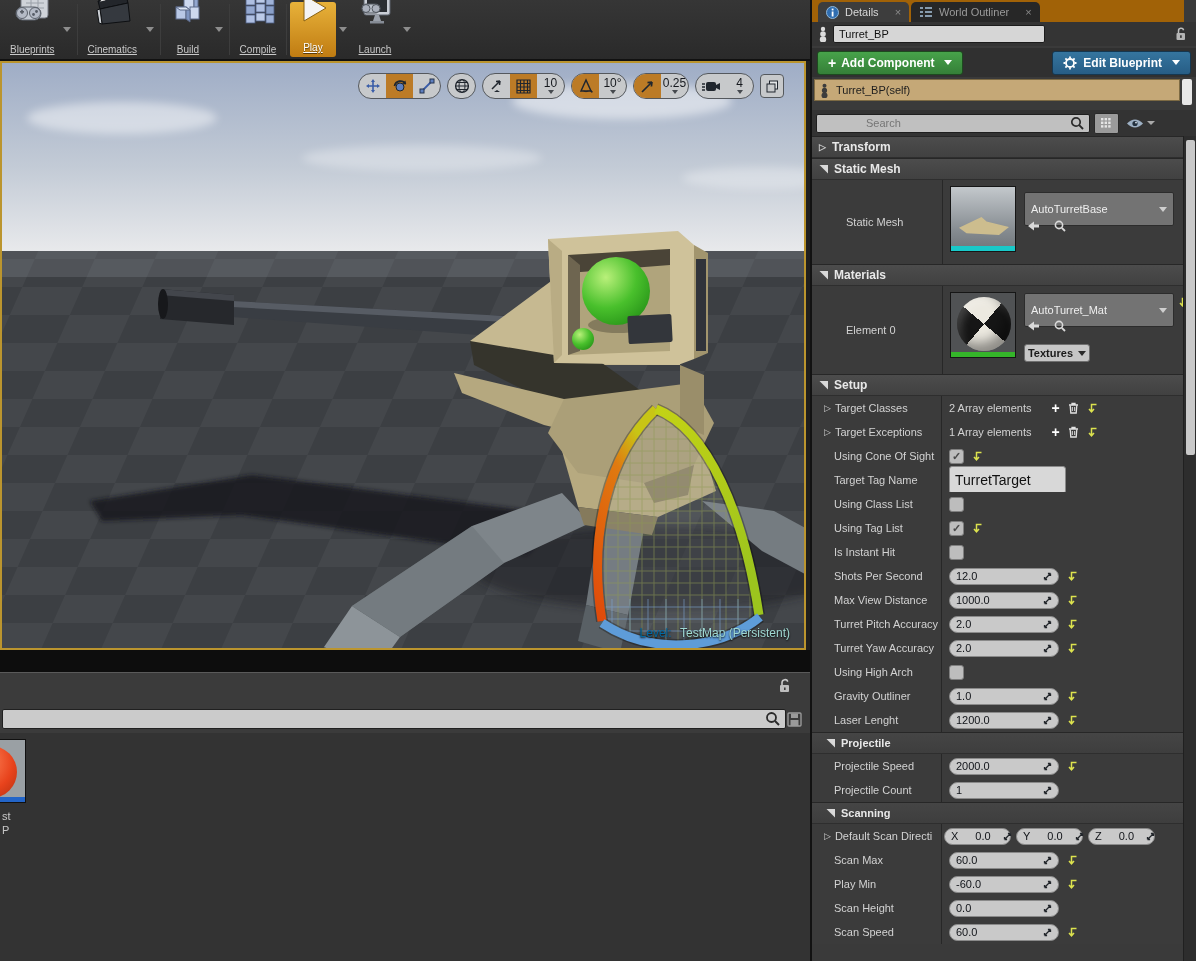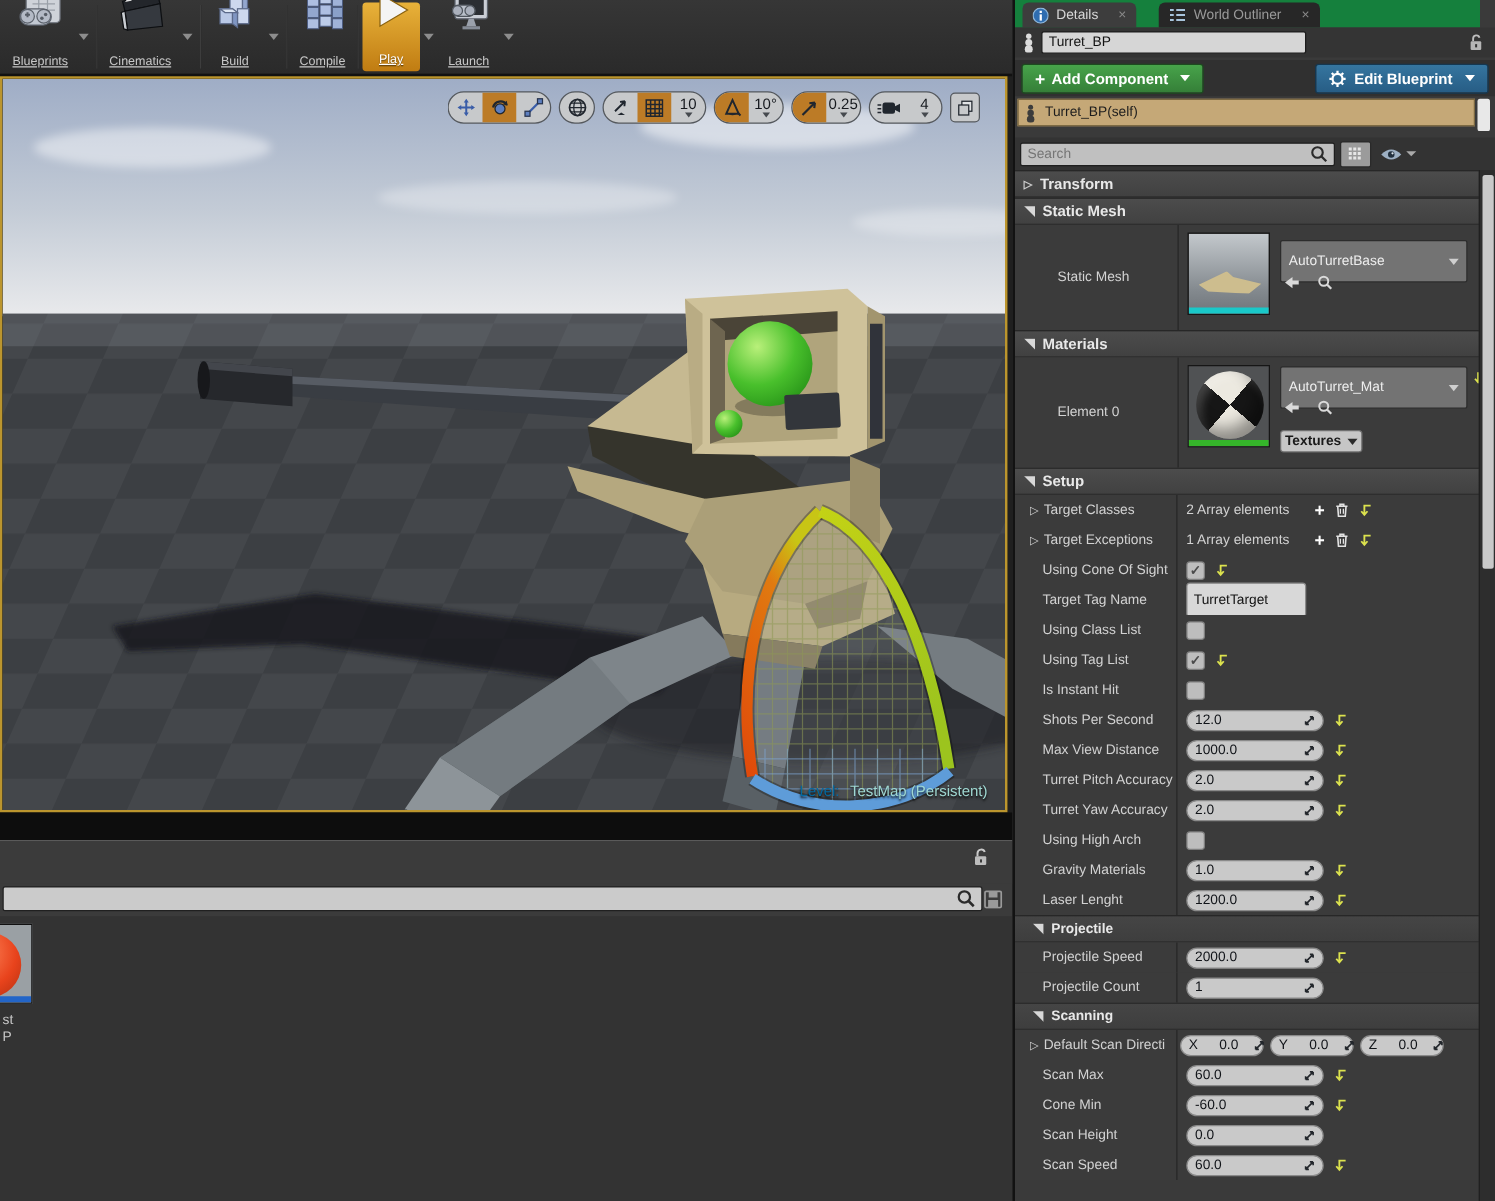--- a/index.html
+++ b/index.html
@@ -53,21 +53,21 @@
   .asset-thumb{position:absolute;left:-44px;top:6px;width:70px;height:64px;background:#9aa0a4;
     border:1px solid #111;overflow:hidden;}
   .asset-thumb .ball{position:absolute;left:8px;top:6px;width:52px;height:52px;border-radius:50%;
     background:radial-gradient(circle at 35% 30%,#ff8a5e,#e8431c 60%,#b22f10);}
   .asset-thumb .bpbar{position:absolute;left:0;bottom:0;width:100%;height:5px;background:#2365c8;}
   .asset-caption{position:absolute;left:2px;top:76px;color:#c8c8c8;font-size:11px;line-height:14px;}
 
   
   .details-panel{position:absolute;left:810px;top:0;width:386px;height:961px;background:#3a3a3a;
     border-left:2px solid #121212;}
-  .tabbar{position:absolute;left:0;top:0;right:12px;height:22px;background:#15803d;display:flex;padding-left:6px;gap:16px;}
+  .tabbar{position:absolute;left:0;top:0;right:12px;height:22px;background:#a16207;display:flex;padding-left:6px;}
   .tab{display:flex;align-items:center;gap:6px;padding:0 8px;border-radius:5px 5px 0 0;margin-top:2px;}
   .tab .tlabel{font-size:11px;white-space:nowrap;}
   .tab .tclose{color:#8a8a8a;font-size:11px;margin-left:10px;}
   .tab.active{background:#3d3d3d;color:#d8d8d8;}
   .tab.inactive{background:#272727;color:#9a9a9a;margin-left:2px;}
   .namerow{position:absolute;left:0;top:22px;right:0;height:24px;background:#343434;display:flex;align-items:center;}
   .name-input{margin-left:4px;width:212px;height:18px;background:#d6d6d6;border:1px solid #1c1c1c;
     border-radius:2px;font-family:"Liberation Sans",sans-serif;font-size:11px;color:#111;padding:0 5px;outline:none;}
   .btnrow{position:absolute;left:0;top:48px;right:0;height:29px;background:#303030;display:flex;
     align-items:center;justify-content:space-between;padding:0 5px;}
@@ -75,22 +75,22 @@
     height:24px;display:flex;align-items:center;gap:5px;padding:0 10px;color:#fff;font-weight:bold;font-size:12px;}
   .btn-edit{background:linear-gradient(#35759f,#275d85);border:1px solid #153750;border-radius:3px;
     height:24px;display:flex;align-items:center;gap:6px;padding:0 10px;color:#fff;font-weight:bold;font-size:12px;}
   .caret-s{width:0;height:0;border-left:4px solid transparent;border-right:4px solid transparent;
     border-top:5px solid #ffffff;margin-left:4px;}
   .comprow{position:absolute;left:2px;top:79px;width:366px;height:22px;background:#c5a877;
     border:1px solid #7d6a43;display:flex;align-items:center;gap:6px;padding:0 4px;color:#1d1d1d;}
   .compscroll{position:absolute;right:4px;top:79px;width:10px;height:26px;background:#e8e8e8;border-radius:2px;}
   .searchrow{position:absolute;left:0;top:110px;right:0;height:26px;background:#333;display:flex;
     align-items:center;padding:0 4px;gap:4px;}
-  .search-field{width:252px;height:19px;background:#c0c0c0;border:1px solid #1f1f1f;border-radius:2px;
-    display:flex;align-items:center;}
+  .search-field{width:274px;height:19px;background:#c0c0c0;border:1px solid #1f1f1f;border-radius:2px;
+    display:flex;align-items:center;padding-left:44px;}
   .search-field input{flex:1;background:transparent;border:none;outline:none;
     font-family:"Liberation Sans",sans-serif;font-size:11px;color:#5c5c5c;padding:0 5px;}
   .gridview-btn{width:25px;height:21px;background:#9b9b9b;border:1px solid #2a2a2a;border-radius:2px;
     display:flex;align-items:center;justify-content:center;}
   .eye-btn{display:flex;align-items:center;gap:3px;padding:0 3px;}
   .caret-d{width:0;height:0;border-left:4px solid transparent;border-right:4px solid transparent;
     border-top:4px solid #aaa;}
 
   .props{position:absolute;left:0;top:136px;width:373px;bottom:0;overflow:hidden;}
   .cat{height:22px;background:linear-gradient(#4c4c4c,#414141);border-top:1px solid #272727;
@@ -106,22 +106,22 @@
   .prow .lblzone.indent{padding-left:22px;}
   .prow .lbl{color:#d2d2d2;white-space:nowrap;}
   .prow .valzone{flex:1;display:flex;align-items:center;gap:8px;padding-left:7px;height:100%;}
   .pill{background:#c9c9c9;border:1px solid #8a8a8a;border-radius:9px;height:17px;width:110px;
     display:flex;align-items:center;padding:0 6px;color:#101318;font-size:11px;gap:12px;}
   .pill .spin{margin-left:auto;display:flex;}
   .pill.small{width:67px;}
   .checkbox{width:15px;height:15px;background:#bdbdbd;border:1px solid #7f7f7f;border-radius:3px;
     display:flex;align-items:center;justify-content:center;color:transparent;font-size:11px;font-weight:bold;}
   .checkbox.checked{color:#4a4a4a;}
-  .tagfield{width:96px;height:17px;background:#d8d8d8;border:1px solid #8a8a8a;border-radius:3px;
-    font-family:"Liberation Sans",sans-serif;font-size:11px;color:#111;padding:13px 5px;outline:none;}
+  .tagfield{width:117px;height:17px;background:#d8d8d8;border:1px solid #8a8a8a;border-radius:3px;
+    font-family:"Liberation Sans",sans-serif;font-size:14px;color:#111;padding:13px 5px;outline:none;}
   .arrtext{color:#d2d2d2;}
   .plusico{color:#fff;font-weight:bold;font-size:14px;line-height:14px;}
   .bigblock{position:relative;background:#3b3b3b;}
   .bigblock .divline{position:absolute;left:130px;top:0;bottom:0;width:1px;background:#272727;}
   .bigblock .blabel{position:absolute;left:34px;top:50%;transform:translateY(-50%);color:#d2d2d2;}
   .thumb{position:absolute;left:138px;top:6px;width:66px;height:66px;border:1px solid #161616;overflow:hidden;}
   .thumb.mesh{background:linear-gradient(#c3c8cc,#848a8f 70%,#6f757a);}
   .thumb.mesh .wedge{position:absolute;left:8px;top:30px;width:50px;height:18px;background:#cdbd8e;
     clip-path:polygon(0 60%,45% 0,55% 25%,100% 55%,80% 100%,15% 90%);}
   .thumb.mesh .cyan{position:absolute;left:0;bottom:0;width:100%;height:5px;background:#19c9c9;}
@@ -834,21 +834,21 @@
         <div class="lblzone indent">
             <span class="lbl">Using High Arch</span>
           </div>
         <div class="valzone">
             <span class="checkbox"></span>
           </div>
       </div>
 
       <div class="prow">
         <div class="lblzone indent">
-            <span class="lbl">Gravity Materials</span>
+            <span class="lbl">Gravity Outliner</span>
           </div>
         <div class="valzone">
           <div class="pill">
             <span>1.0</span>
             <span class="spin">
                 <svg width="9" height="9">
                   <path d="M1.5 7.5 L7.5 1.5 M1.5 7.5 h2.6 M1.5 7.5 v-2.6 M7.5 1.5 h-2.6 M7.5 1.5 v2.6" stroke="#22262b" stroke-width="1.3"></path>
                 </svg>
               </span>
           </div>
@@ -972,21 +972,21 @@
               </span>
           </div>
           <svg width="11" height="11">
             <path d="M9.5 1.5 H4.5 V8.5 M2 6 L4.5 8.8 L7 6" fill="none" stroke="#dce24e" stroke-width="1.5"></path>
             </svg>
         </div>
       </div>
 
       <div class="prow">
         <div class="lblzone indent">
-            <span class="lbl">Cone Min</span>
+            <span class="lbl">Play Min</span>
           </div>
         <div class="valzone">
           <div class="pill">
             <span>-60.0</span>
             <span class="spin">
                 <svg width="9" height="9">
                   <path d="M1.5 7.5 L7.5 1.5 M1.5 7.5 h2.6 M1.5 7.5 v-2.6 M7.5 1.5 h-2.6 M7.5 1.5 v2.6" stroke="#22262b" stroke-width="1.3"></path>
                 </svg>
               </span>
           </div>

